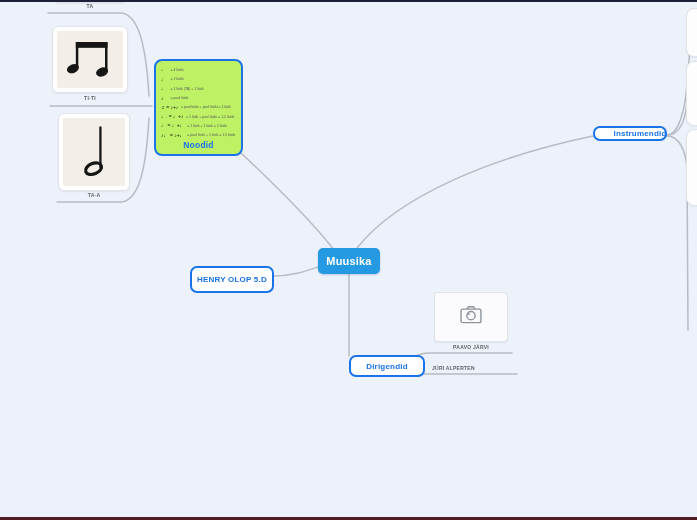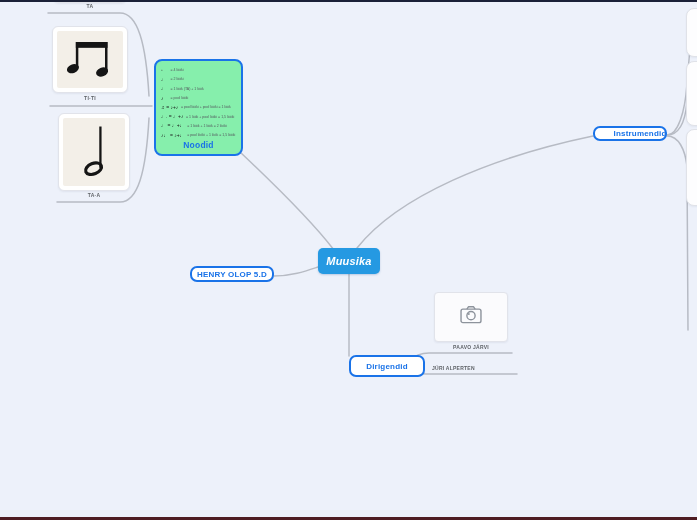--- a/index.html
+++ b/index.html
@@ -29,35 +29,35 @@
     display:block;font-size:10px;font-weight:bold;letter-spacing:.5px;
     transform:scale(.5);transform-origin:center top;white-space:nowrap;
   }
   .img-label.left-align{text-align:left;}
   .img-label.left-align .sc{transform-origin:left top;}
 
   .node-center{
     position:absolute;left:318px;top:248px;width:62px;height:26px;z-index:4;
     background:#2599e2;border-radius:5px;color:#fff;font-weight:bold;font-size:11px;
     display:flex;align-items:center;justify-content:center;letter-spacing:.2px;
-    box-shadow:0 1px 2px rgba(30,90,160,.25);cursor:pointer;font-style:italic;
+    box-shadow:0 1px 2px rgba(30,90,160,.25);cursor:pointer;
   }
   .node-outline{
     position:absolute;z-index:4;background:#fff;border:2px solid #1a73e8;border-radius:7px;
     color:#1a73e8;font-weight:bold;font-size:8px;letter-spacing:.2px;
     display:flex;align-items:center;justify-content:center;box-sizing:border-box;cursor:pointer;
     white-space:nowrap;
   }
-  #node-henry{left:190px;top:266px;width:84px;height:16px;}
+  #node-henry{left:190px;top:266px;width:84px;height:27px;}
   #node-instrumendid{left:593px;top:126px;width:74px;height:15px;padding-left:20px;}
   #node-dirigendid{left:349px;top:355px;width:76px;height:22px;}
 
   #node-noodid{
     position:absolute;left:154px;top:59px;width:89px;height:97px;z-index:4;
-    background:#86efac;border:2px solid #1a73e8;border-radius:8px;box-sizing:border-box;
+    background:#bef264;border:2px solid #1a73e8;border-radius:8px;box-sizing:border-box;
     overflow:hidden;cursor:pointer;
   }
   .noodid-rows{
     position:absolute;left:5px;top:4px;width:166px;
     transform:scale(.5);transform-origin:left top;
   }
   .nrow{height:18.6px;display:flex;align-items:center;white-space:nowrap;}
   .nsym{font-size:10px;color:#1b1b1b;margin-right:5px;min-width:14px;}
   .ntxt{font-size:7px;color:#55585e;}
   .noodid-label{

